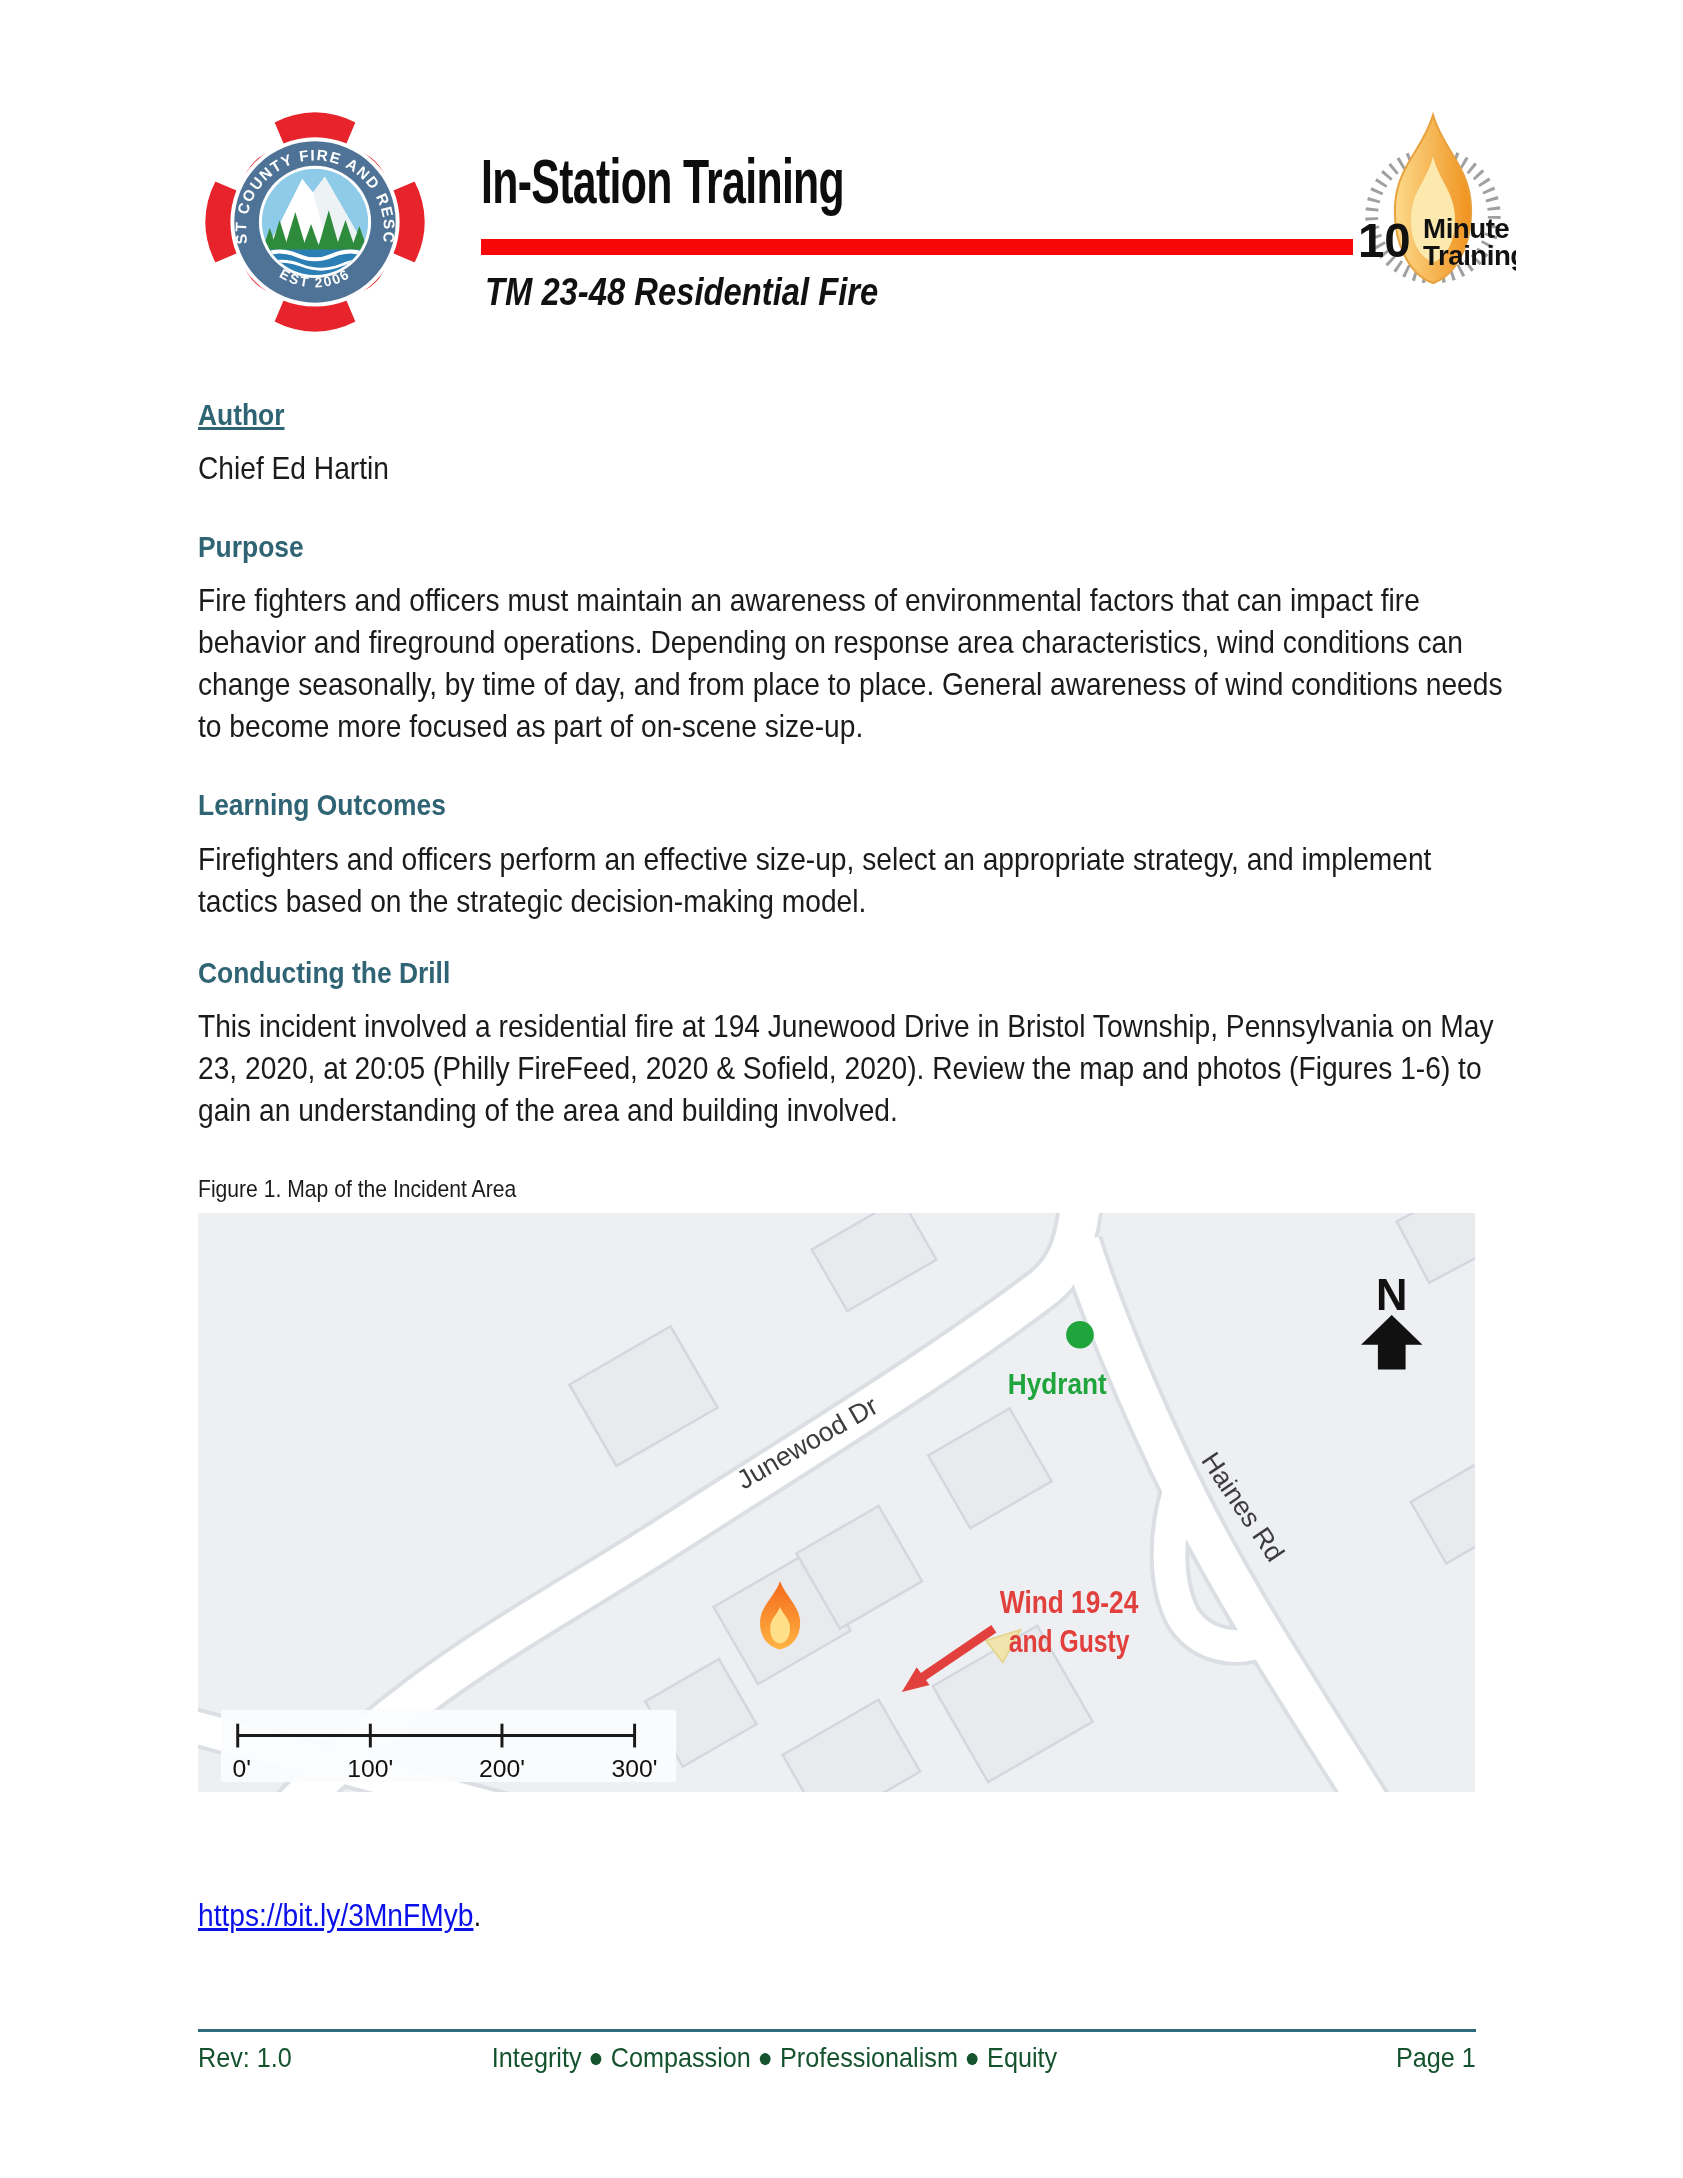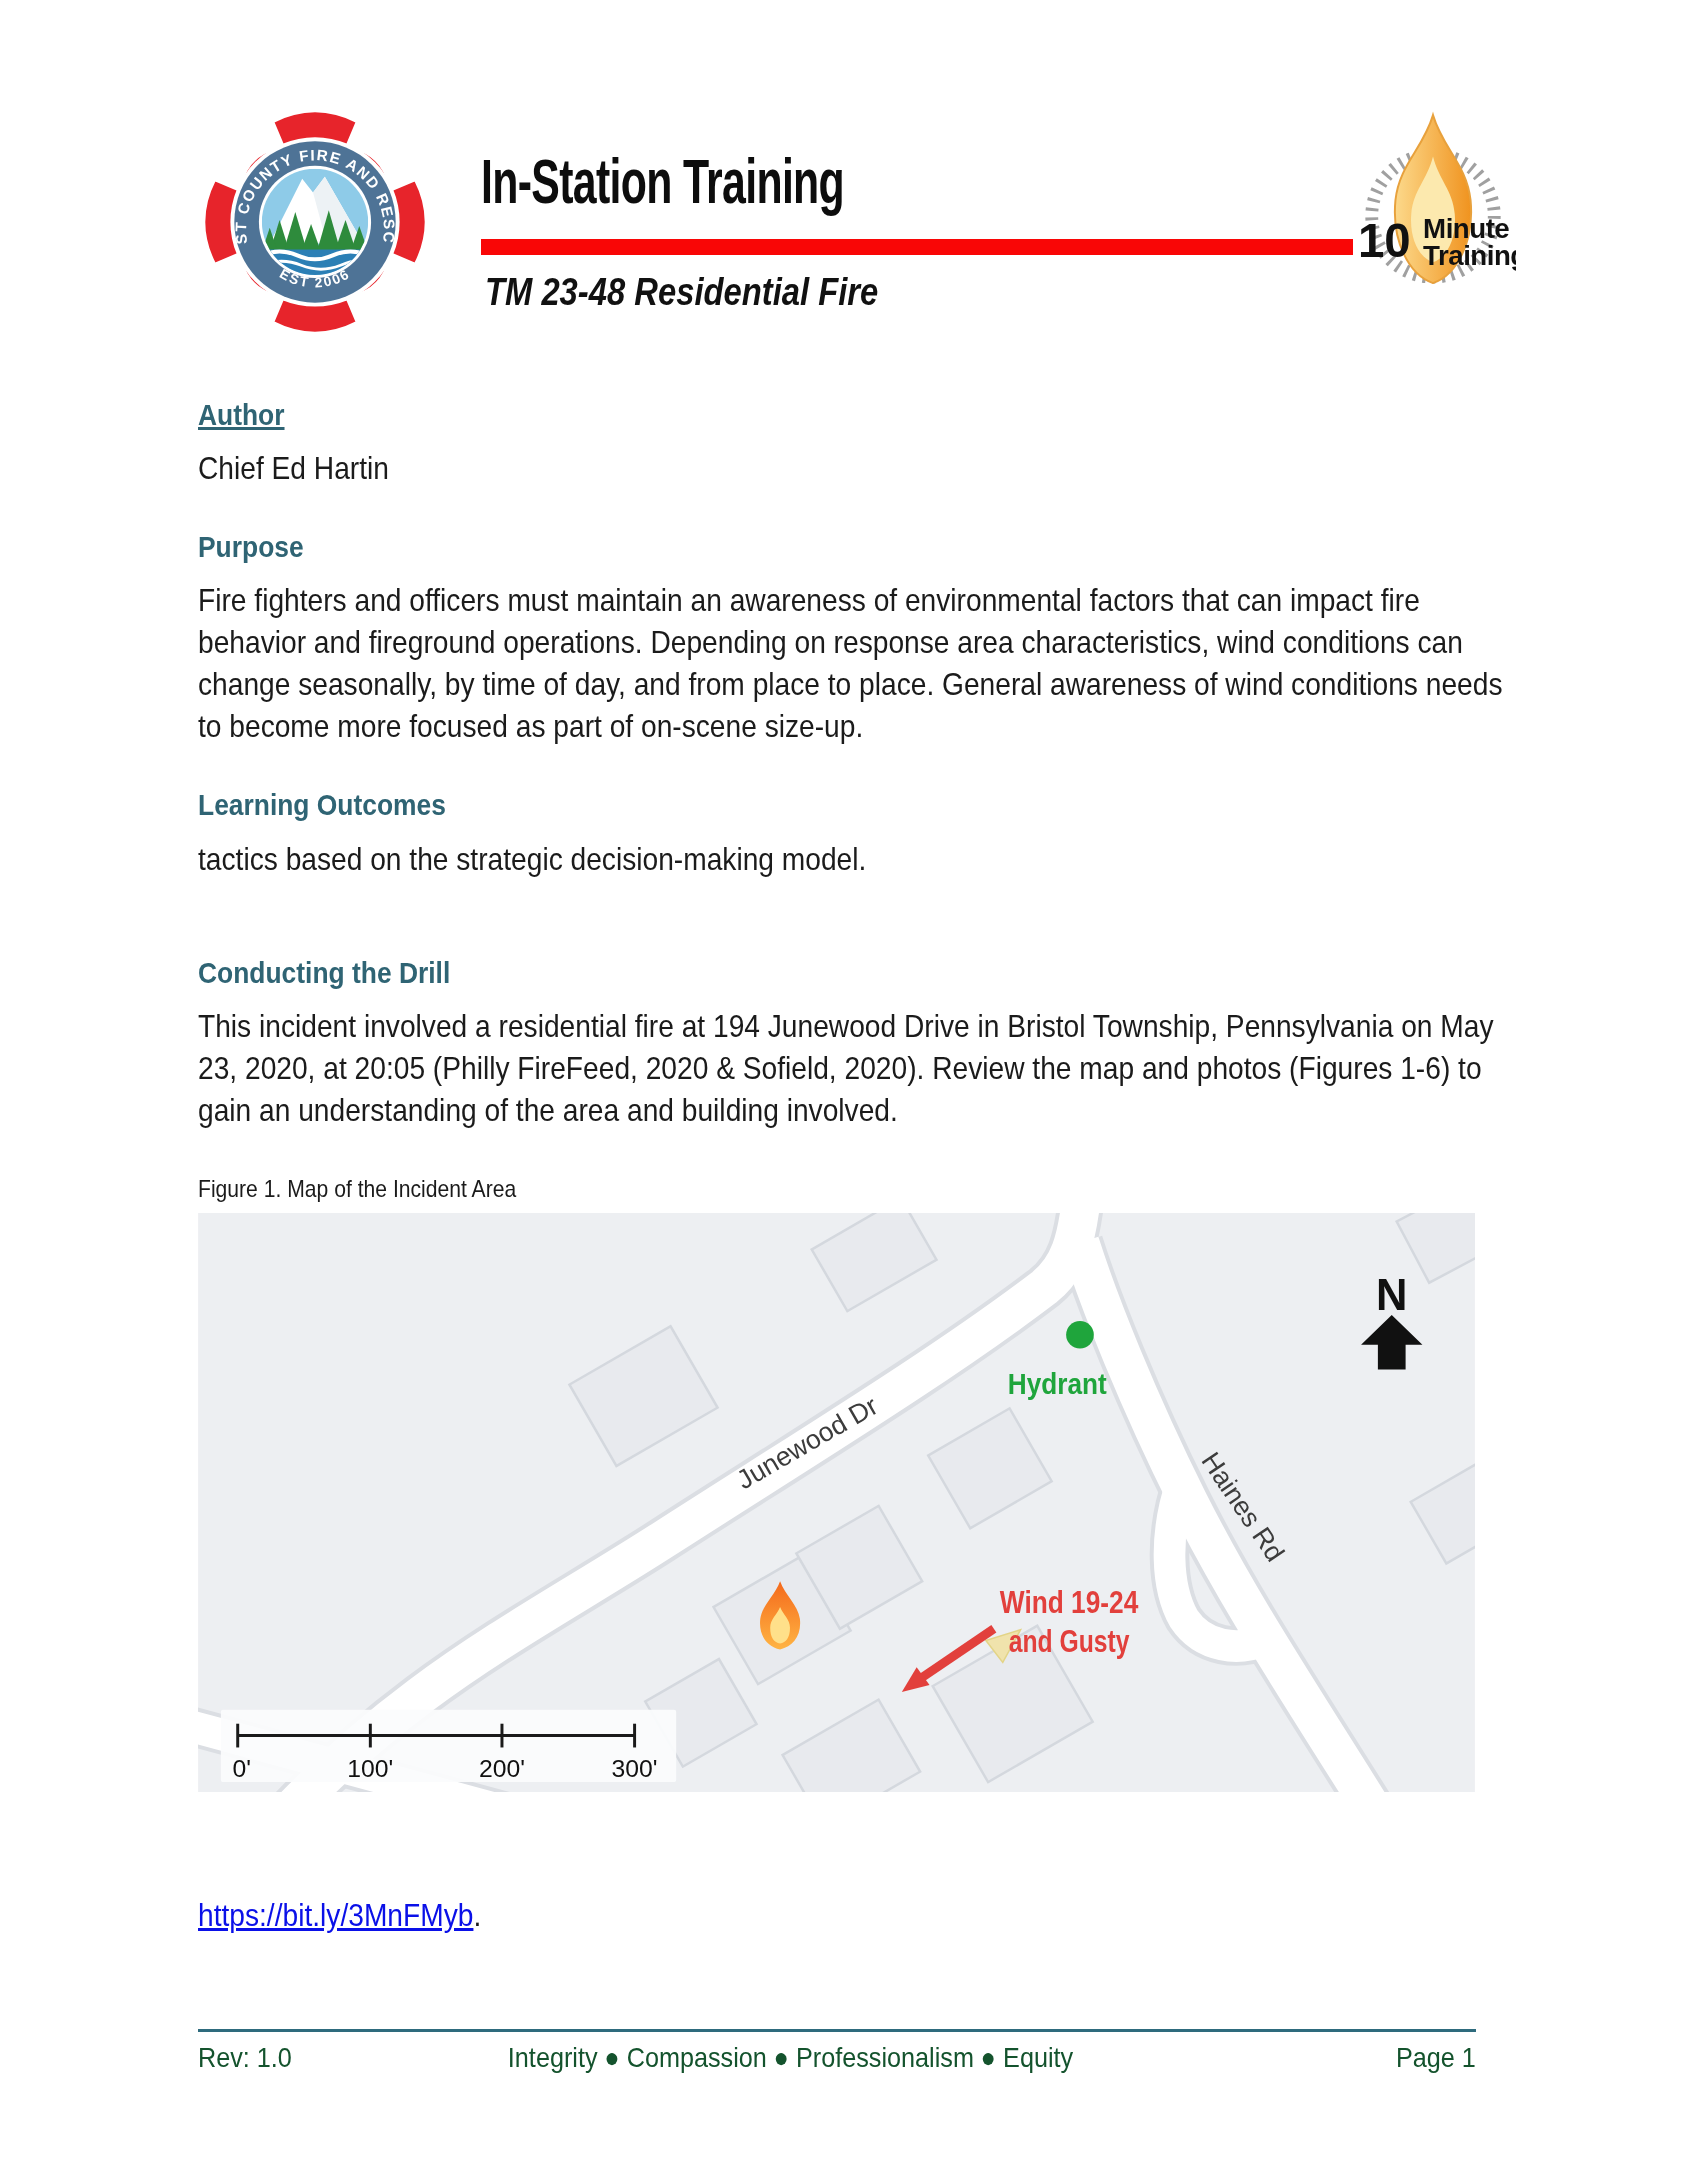--- a/index.html
+++ b/index.html
@@ -128,20 +128,23 @@
       <div class="body-line">
           <span class="cx">to become more focused as part of on-scene size-up.</span>
         </div>
     </div>
 
     <div class="abs h2" style="top:785px;">
       <span class="cx">Learning Outcomes</span>
       </div>
     <div class="abs" style="top:838px;">
       <div class="body-line">
+          <span class="cx">Firefighters and officers perform an effective size-up, select an appropriate strategy, and implement</span>
+        </div>
+      <div class="body-line">
           <span class="cx">tactics based on the strategic decision-making model.</span>
         </div>
     </div>
 
     <div class="abs h2" style="top:953px;">
       <span class="cx">Conducting the Drill</span>
       </div>
     <div class="abs" style="top:1005px;">
       <div class="body-line">
           <span class="cx">This incident involved a residential fire at 194 Junewood Drive in Bristol Township, Pennsylvania on May</span>
@@ -240,21 +243,21 @@
 
     <div class="abs body-line" style="top:1894px;">
       <span class="cx"><a class="note-link">https://bit.ly/3MnFMyb</a><span>.</span></span>
     </div>
   </div>
 
   <div class="abs footer-rule" style="left:198px;top:2029px;width:1278px;"></div>
   <div class="abs footer-text" style="left:198px;top:2041px;">
     <span class="fl">Rev: 1.0</span>
     </div>
-  <div class="abs footer-text" style="left:0;top:2041px;width:1549px;text-align:center;margin-left:16px;">
+  <div class="abs footer-text" style="left:0;top:2041px;width:1549px;text-align:center;">
     <span class="fc">Integrity ● Compassion ● Professionalism ● Equity</span>
     </div>
   <div class="abs footer-text" style="right:207px;top:2041px;">
     <span class="fr">Page 1</span>
     </div>
 
 </div>
 
 
 </body></html>

